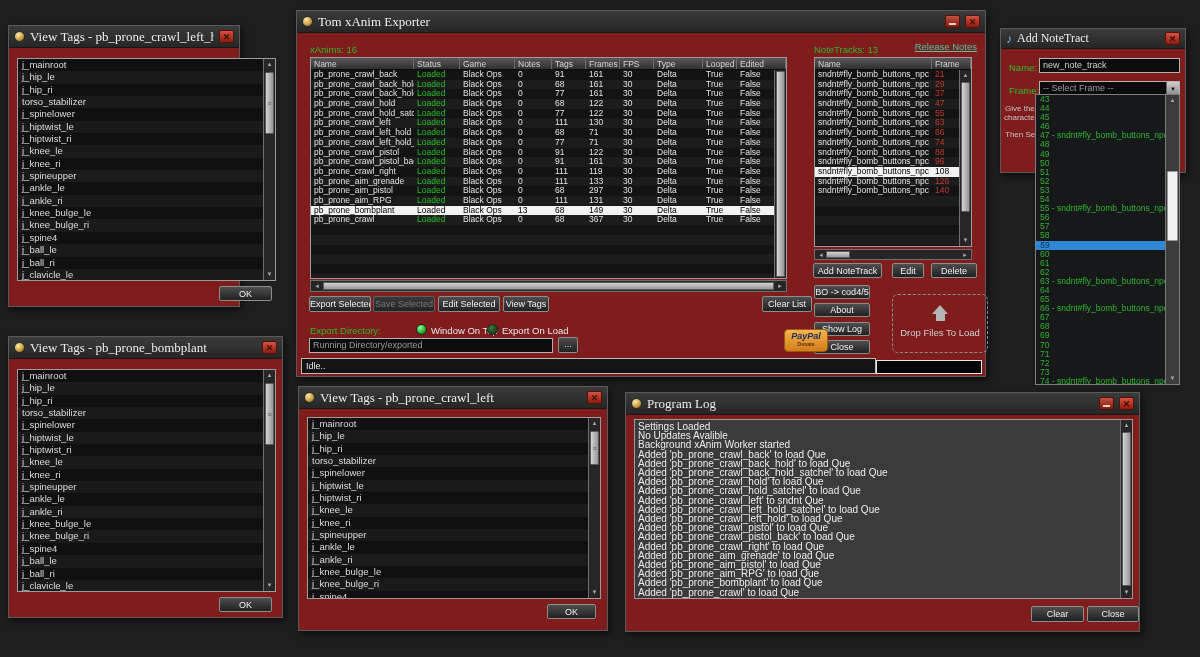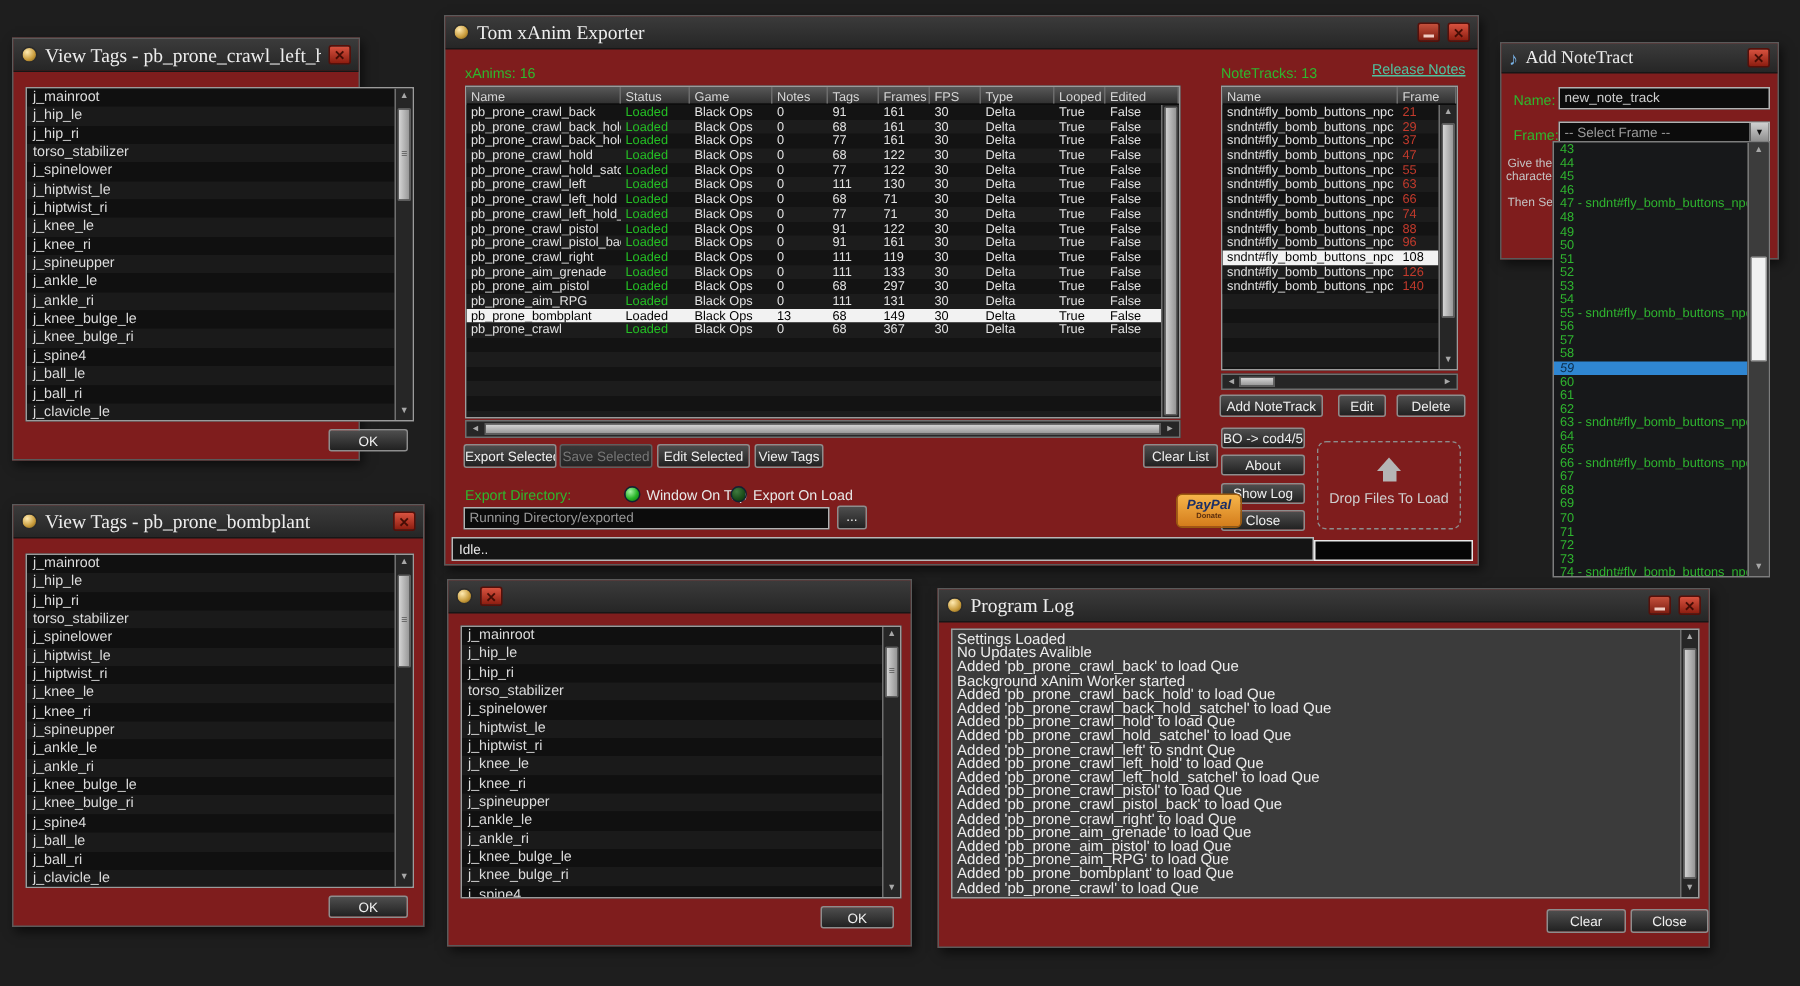--- a/index.html
+++ b/index.html
@@ -491,21 +491,21 @@
 
   <div class="btn" style="left:516px;top:252px;width:69px;height:15px;line-height:14px">Add NoteTrack</div>
   <div class="btn" style="left:595px;top:252px;width:32px;height:15px;line-height:14px">Edit</div>
   <div class="btn" style="left:634px;top:252px;width:46px;height:15px;line-height:14px">Delete</div>
 
   <div class="btn" style="left:517px;top:274px;width:56px;height:14px;line-height:13px">BO -&gt; cod4/5</div>
   <div class="btn" style="left:517px;top:292px;width:56px;height:14px;line-height:13px">About</div>
   <div class="btn" style="left:517px;top:311px;width:56px;height:14px;line-height:13px">Show Log</div>
   <div class="btn" style="left:517px;top:329px;width:56px;height:14px;line-height:13px">Close</div>
 
-  <div class="dropzone" style="left:581px;top:283px;width:96px;height:59px">
+  <div class="dropzone" style="left:595px;top:283px;width:96px;height:59px">
     <div>
         <div class="da-head"></div>
         <div class="da-stem"></div>
       </div>
     <div class="dz-label">Drop Files To Load</div>
   </div>
 
   <div class="btn" style="left:12px;top:285px;width:62px;height:16px;line-height:15px">Export Selected</div>
   <div class="btn disabled" style="left:76px;top:285px;width:62px;height:16px;line-height:15px">Save Selected</div>
   <div class="btn" style="left:141px;top:285px;width:62px;height:16px;line-height:15px">Edit Selected</div>
@@ -586,20 +586,21 @@
   <div class="dd-scroll">
     <div class="sb-arrow up"></div>
     <div class="sb-thumb" style="top:76px;height:70px"></div>
     <div class="sb-arrow down"></div>
   </div>
 </div>
 
 <div class="window" style="left:298px;top:386px;width:310px;height:245px">
   <div class="titlebar">
     <div class="app-icon"></div>
+    <div class="title">View Tags - pb_prone_crawl_left</div>
     <div class="tb-btn tb-close">✕</div>
   </div>
   <div class="listbox" style="left:8px;top:30px;width:294px;height:182px">
     <div style="position:absolute;left:0;top:0;right:12px;bottom:0">
         <div class="list-row">j_mainroot</div>
         <div class="list-row">j_hip_le</div>
         <div class="list-row">j_hip_ri</div>
         <div class="list-row">torso_stabilizer</div>
         <div class="list-row">j_spinelower</div>
         <div class="list-row">j_hiptwist_le</div>
@@ -628,29 +629,29 @@
     <div class="title">Program Log</div>
     <div class="tb-btn tb-min">
         <span></span>
       </div>
     <div class="tb-btn tb-close">✕</div>
   </div>
   <div class="logbox" style="left:8px;top:26px;width:499px;height:180px">
     <div id="log-lines">
         <div class="log-line">Settings Loaded</div>
         <div class="log-line">No Updates Avalible</div>
+        <div class="log-line">Background xAnim Worker started</div>
         <div class="log-line">Added 'pb_prone_crawl_back' to load Que</div>
-        <div class="log-line">Background xAnim Worker started</div>
         <div class="log-line">Added 'pb_prone_crawl_back_hold' to load Que</div>
         <div class="log-line">Added 'pb_prone_crawl_back_hold_satchel' to load Que</div>
         <div class="log-line">Added 'pb_prone_crawl_hold' to load Que</div>
         <div class="log-line">Added 'pb_prone_crawl_hold_satchel' to load Que</div>
         <div class="log-line">Added 'pb_prone_crawl_left' to sndnt Que</div>
+        <div class="log-line">Added 'pb_prone_crawl_left_hold_satchel' to load Que</div>
         <div class="log-line">Added 'pb_prone_crawl_left_hold' to load Que</div>
-        <div class="log-line">Added 'pb_prone_crawl_left_hold_satchel' to load Que</div>
         <div class="log-line">Added 'pb_prone_crawl_pistol' to load Que</div>
         <div class="log-line">Added 'pb_prone_crawl_pistol_back' to load Que</div>
         <div class="log-line">Added 'pb_prone_crawl_right' to load Que</div>
         <div class="log-line">Added 'pb_prone_aim_grenade' to load Que</div>
         <div class="log-line">Added 'pb_prone_aim_pistol' to load Que</div>
         <div class="log-line">Added 'pb_prone_aim_RPG' to load Que</div>
         <div class="log-line">Added 'pb_prone_bombplant' to load Que</div>
         <div class="log-line">Added 'pb_prone_crawl' to load Que</div>
       </div>
     <div class="vscroll">

